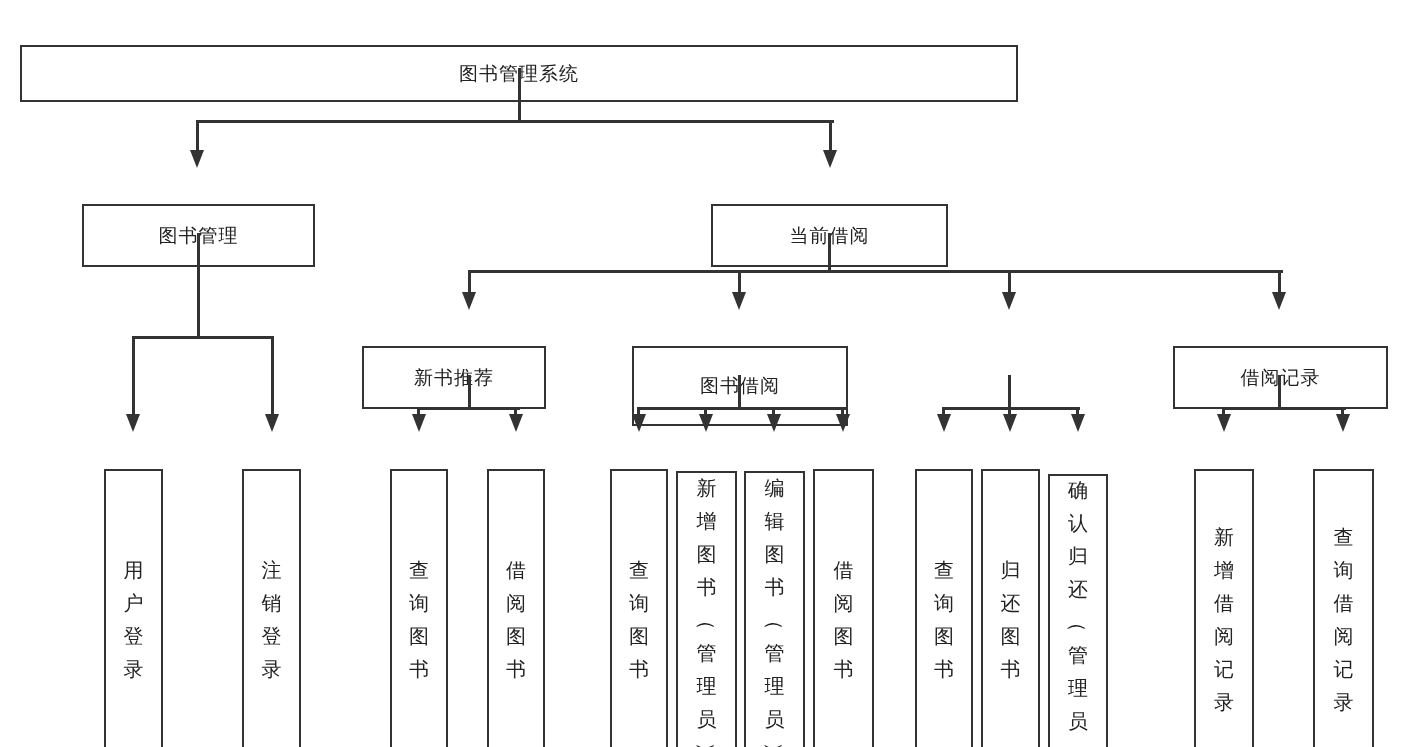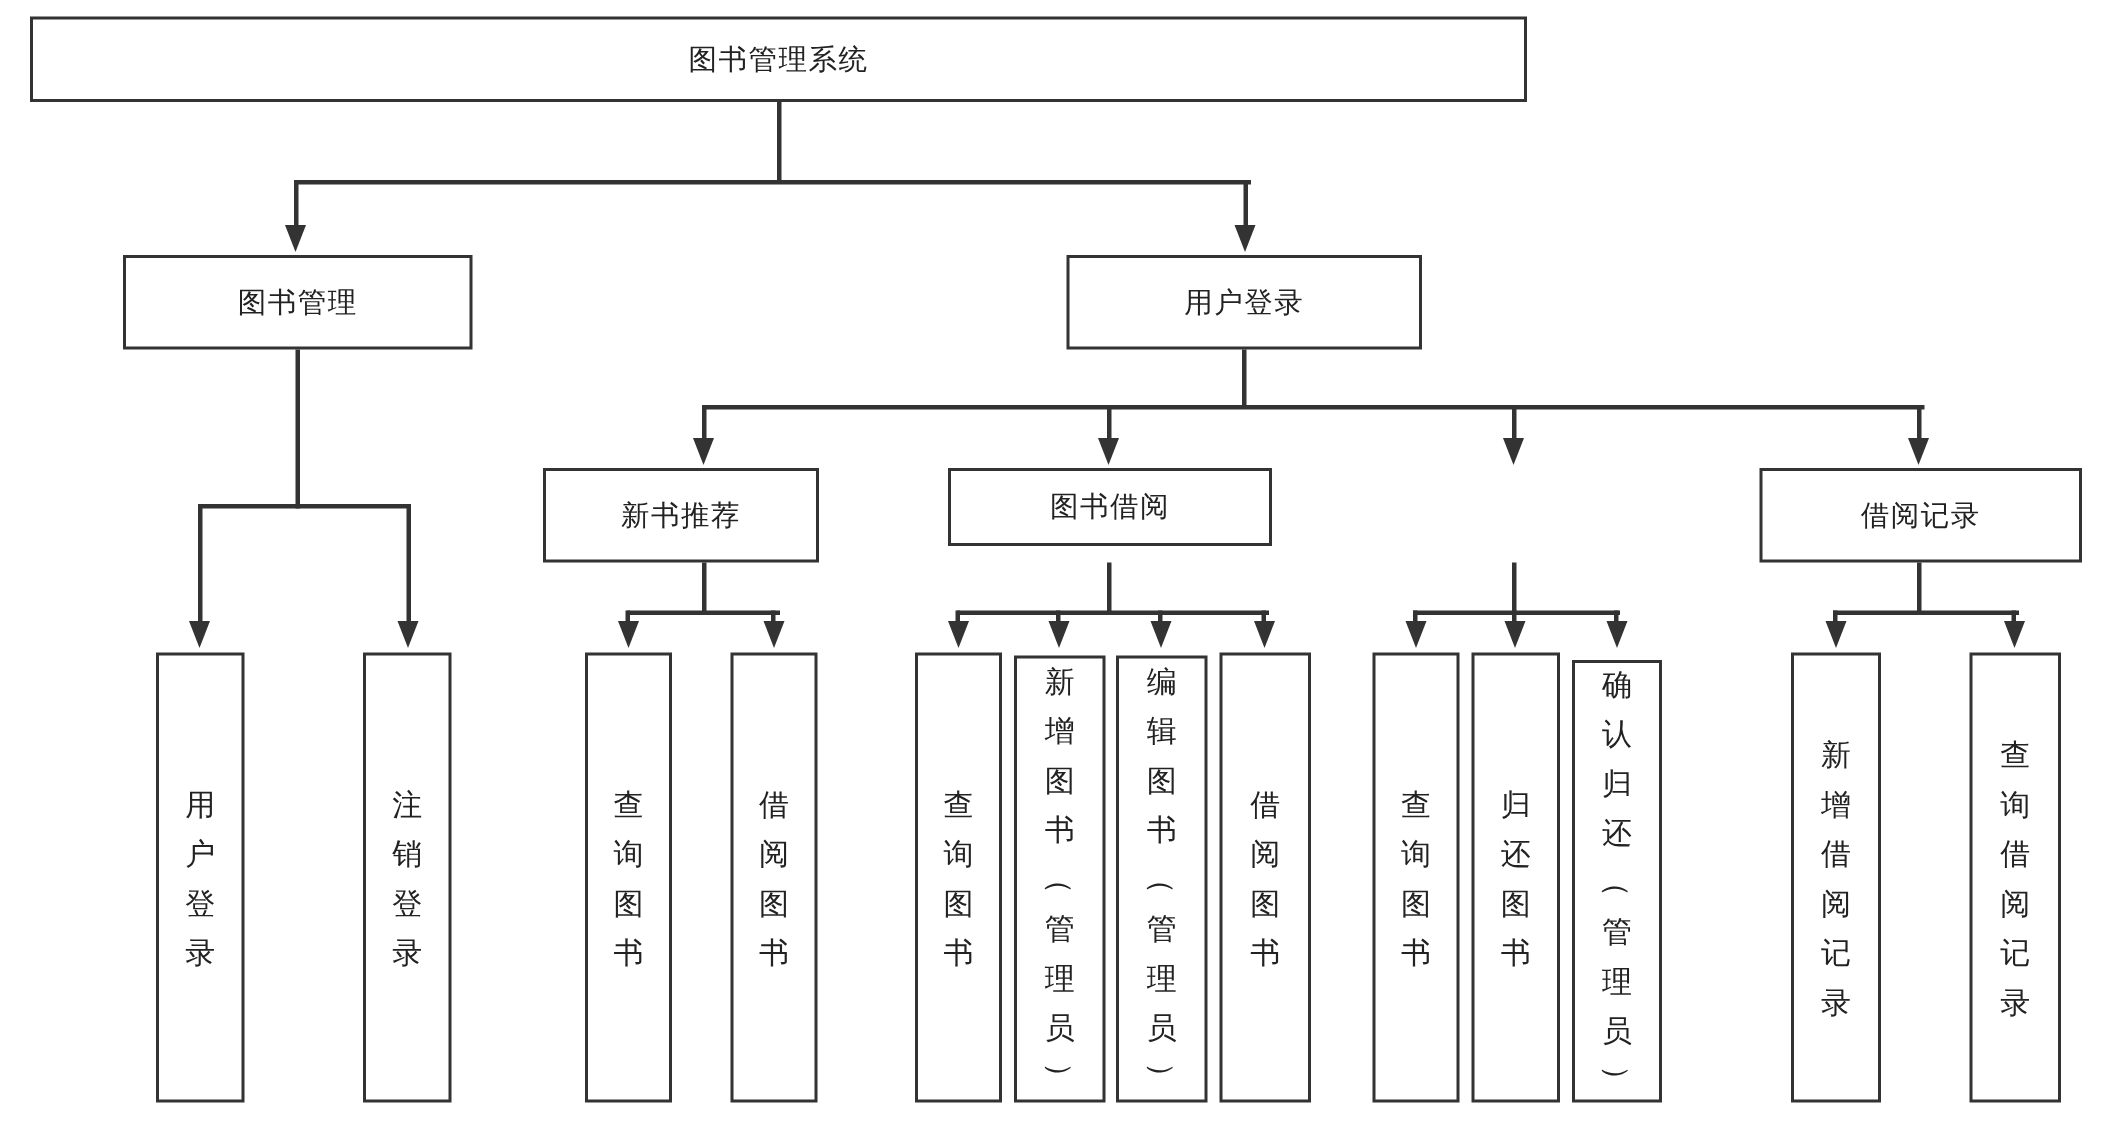--- a/index.html
+++ b/index.html
@@ -4,20 +4,21 @@
 <style>
   html,body{margin:0;padding:0;background:var(--bg,#fff);}
   .stage{
     position:relative;width:1405px;height:747px;background:var(--bg,#fff);
     font-family:"DejaVu Sans","Liberation Sans",sans-serif;overflow:hidden;
   }
   .box{
     position:absolute;box-sizing:border-box;border:2px solid var(--line,#333);
     background:#fff;display:flex;align-items:center;justify-content:center;
     color:var(--text,#222);
+    margin-top:34px;
   }
   .hbox{font-size:19px;letter-spacing:1px;}
   .vbox{padding:4px 0;}
   .vtext{
     display:flex;flex-direction:column;align-items:center;justify-content:center;
     gap:13px;font-size:20px;line-height:1;height:100%;width:100%;
   }
   .vtext span{display:block;}
   .vtext span.rot{transform:rotate(90deg);}
   .line{position:absolute;background:var(--line,#333);}
@@ -44,21 +45,21 @@
   <div class="line" style="left:196px;top:120px;width:638px;height:3px"></div>
   <div class="line" style="left:196px;top:120px;width:3px;height:32px"></div>
   <div class="line" style="left:829px;top:120px;width:3px;height:32px"></div>
   <div class="arrow" style="left:190px;top:150px"></div>
   <div class="arrow" style="left:823px;top:150px"></div>
 
   <div class="box hbox" style="left:82px;top:170px;width:233px;height:63px">
     <span>图书管理</span>
   </div>
   <div class="box hbox" style="left:711px;top:170px;width:237px;height:63px">
-    <span>用户登录</span>
+    <span>当前借阅</span>
   </div>
 
   <div class="line" style="left:197px;top:233px;width:3px;height:106px"></div>
   <div class="line" style="left:132px;top:336px;width:142px;height:3px"></div>
   <div class="line" style="left:132px;top:336px;width:3px;height:81px"></div>
   <div class="line" style="left:271px;top:336px;width:3px;height:81px"></div>
   <div class="arrow" style="left:126px;top:414px"></div>
   <div class="arrow" style="left:265px;top:414px"></div>
 
   <div class="line" style="left:828px;top:233px;width:3px;height:39px"></div>
@@ -68,21 +69,21 @@
   <div class="line" style="left:1008px;top:270px;width:3px;height:24px"></div>
   <div class="line" style="left:1278px;top:270px;width:3px;height:24px"></div>
   <div class="arrow" style="left:462px;top:292px"></div>
   <div class="arrow" style="left:732px;top:292px"></div>
   <div class="arrow" style="left:1002px;top:292px"></div>
   <div class="arrow" style="left:1272px;top:292px"></div>
 
   <div class="box hbox" style="left:362px;top:312px;width:184px;height:63px">
     <span>新书推荐</span>
   </div>
-  <div class="box hbox" style="left:632px;top:312px;width:216px;height:52px">
+  <div class="box hbox" style="left:632px;top:312px;width:216px;height:80px">
     <span>图书借阅</span>
   </div>
   <div class="box hbox" style="left:1173px;top:312px;width:215px;height:63px">
     <span>借阅记录</span>
   </div>
 
   <div class="line" style="left:468px;top:375px;width:3px;height:35px"></div>
   <div class="line" style="left:418px;top:407px;width:102px;height:3px"></div>
   <div class="line" style="left:417px;top:407px;width:3px;height:10px"></div>
   <div class="line" style="left:514px;top:407px;width:3px;height:10px"></div>

